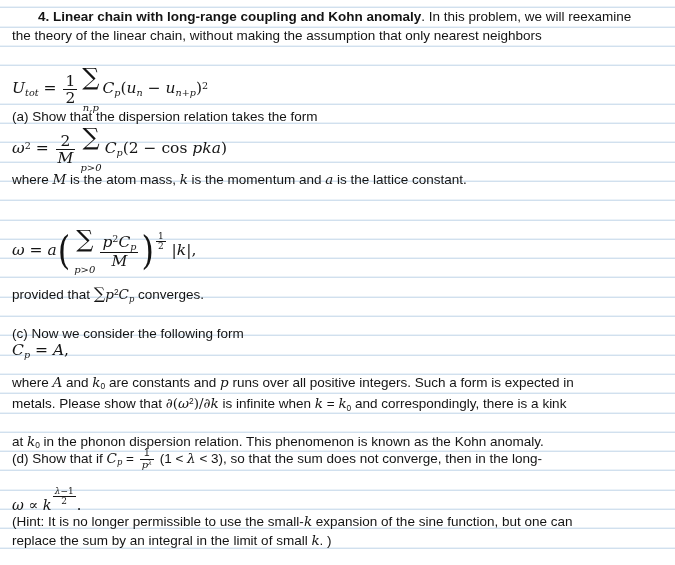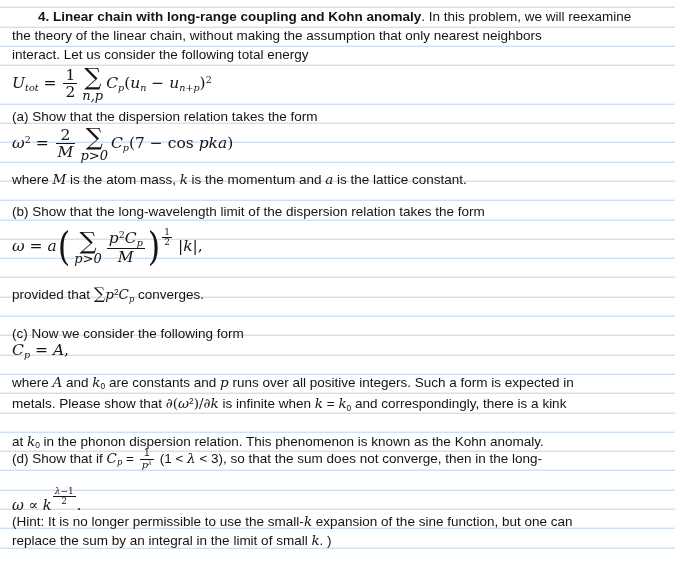--- a/index.html
+++ b/index.html
@@ -30,45 +30,43 @@
   .sr{font-family:"DejaVu Serif",serif;}
   .sub{font-size:0.62em;vertical-align:-0.28em;}
   .sup{font-size:0.62em;vertical-align:0.5em;}
   .frac{display:inline-block;vertical-align:middle;text-align:center;margin:0 2px;line-height:1.05;}
   .fnum{display:block;padding:0 2px;}
   .fden{display:block;border-top:1px solid #141414;padding:0 2px;}
   .frac.expfrac{vertical-align:6px;font-size:9px;margin:0 1px;}
   .frac.sfrac{font-size:10px;vertical-align:middle;}
   .sum{display:inline-flex;flex-direction:column;align-items:center;vertical-align:middle;margin:0 3px;line-height:1;}
   .sum .sig{font-size:24px;line-height:0.95;font-style:normal;}
-  .sum .under{font-size:13px;line-height:1;margin-top:0;}
+  .sum .under{font-size:10px;line-height:1;margin-top:14px;}
   .bigp{display:inline-block;font-size:32px;line-height:1;vertical-align:middle;transform:scaleY(1.2);margin:0 1px;font-style:normal;}
   .ssig{font-family:"DejaVu Serif",serif;font-size:16px;}
 </style>
 </head>
 <body>
 
 <div class="page">
   <div class="t" style="top:7px;left:38px"><span class="b">4. Linear chain with long-range coupling and Kohn anomaly</span><span>. In this problem, we will reexamine</span></div>
   <div class="t" style="top:26px"><span>the theory of the linear chain, without making the assumption that only nearest neighbors</span></div>
-  <div class="t" style="top:45px"><span>interact. Let us consider the following total energy</span></div>
 
   <div class="eq" style="top:66px"><span class="m">U</span><span class="m sub">tot</span><span> = </span><span class="frac"><span class="fnum"><span>1</span></span><span class="fden"><span>2</span></span></span><span class="sum">
         <span class="sig">∑</span>
         <span class="under"><span class="m">n,p</span></span>
       </span><span class="m">C</span><span class="m sub">p</span><span>(</span><span class="m">u</span><span class="m sub">n</span><span> − </span><span class="m">u</span><span class="m sub">n+p</span><span>)</span><span class="sup">2</span></div>
 
   <div class="t" style="top:107px"><span>(a) Show that the dispersion relation takes the form</span></div>
   <div class="eq" style="top:126px"><span class="m">ω</span><span class="sup">2</span><span> = </span><span class="frac"><span class="fnum"><span>2</span></span><span class="fden"><span class="m">M</span></span></span><span class="sum">
         <span class="sig">∑</span>
         <span class="under"><span class="m">p&gt;0</span></span>
-      </span><span class="m">C</span><span class="m sub">p</span><span>(7 − cos </span><span class="m">pka</span><span>)</span></div>
+      </span><span class="m">C</span><span class="m sub">p</span><span>(2 − cos </span><span class="m">pka</span><span>)</span></div>
   <div class="t" style="top:170px"><span>where </span><span class="m">M</span><span> is the atom mass, </span><span class="m">k</span><span> is the momentum and </span><span class="m">a</span><span> is the lattice constant.</span></div>
 
-  <div class="t" style="top:202px"><span>(b) Show that the long-wavelength limit of the dispersion relation takes the form</span></div>
   <div class="eq" style="top:228px"><span class="m">ω</span><span> = </span><span class="m">a</span><span class="bigp">(</span><span class="sum">
         <span class="sig">∑</span>
         <span class="under"><span class="m">p&gt;0</span></span>
       </span><span class="frac"><span class="fnum"><span class="m">p</span><span class="sup">2</span><span class="m">C</span><span class="m sub">p</span></span><span class="fden"><span class="m">M</span></span></span><span class="bigp">)</span><span class="expfrac frac"><span class="fnum"><span>1</span></span><span class="fden"><span>2</span></span></span><span> |</span><span class="m">k</span><span>|,</span></div>
   <div class="t" style="top:283px"><span>provided that </span><span class="ssig">∑</span><span class="m">p</span><span class="sup">2</span><span class="m">C</span><span class="m sub">p</span><span> converges.</span></div>
 
   <div class="t" style="top:324px"><span>(c) Now we consider the following form</span></div>
   <div class="eq" style="top:341px"><span class="m">C</span><span class="m sub">p</span><span> = </span><span class="m">A</span><span>,</span></div>
   <div class="t" style="top:373px"><span>where </span><span class="m">A</span><span> and </span><span class="m">k</span><span class="sub">0</span><span> are constants and </span><span class="m">p</span><span> runs over all positive integers. Such a form is expected in</span></div>
   <div class="t" style="top:392px"><span>metals. Please show that </span><span class="m">∂</span><span class="sr">(</span><span class="m">ω</span><span class="sup">2</span><span class="sr">)</span><span class="sr">/</span><span class="m">∂k</span><span> is infinite when </span><span class="m">k</span><span> = </span><span class="m">k</span><span class="sub">0</span><span> and correspondingly, there is a kink</span></div>

